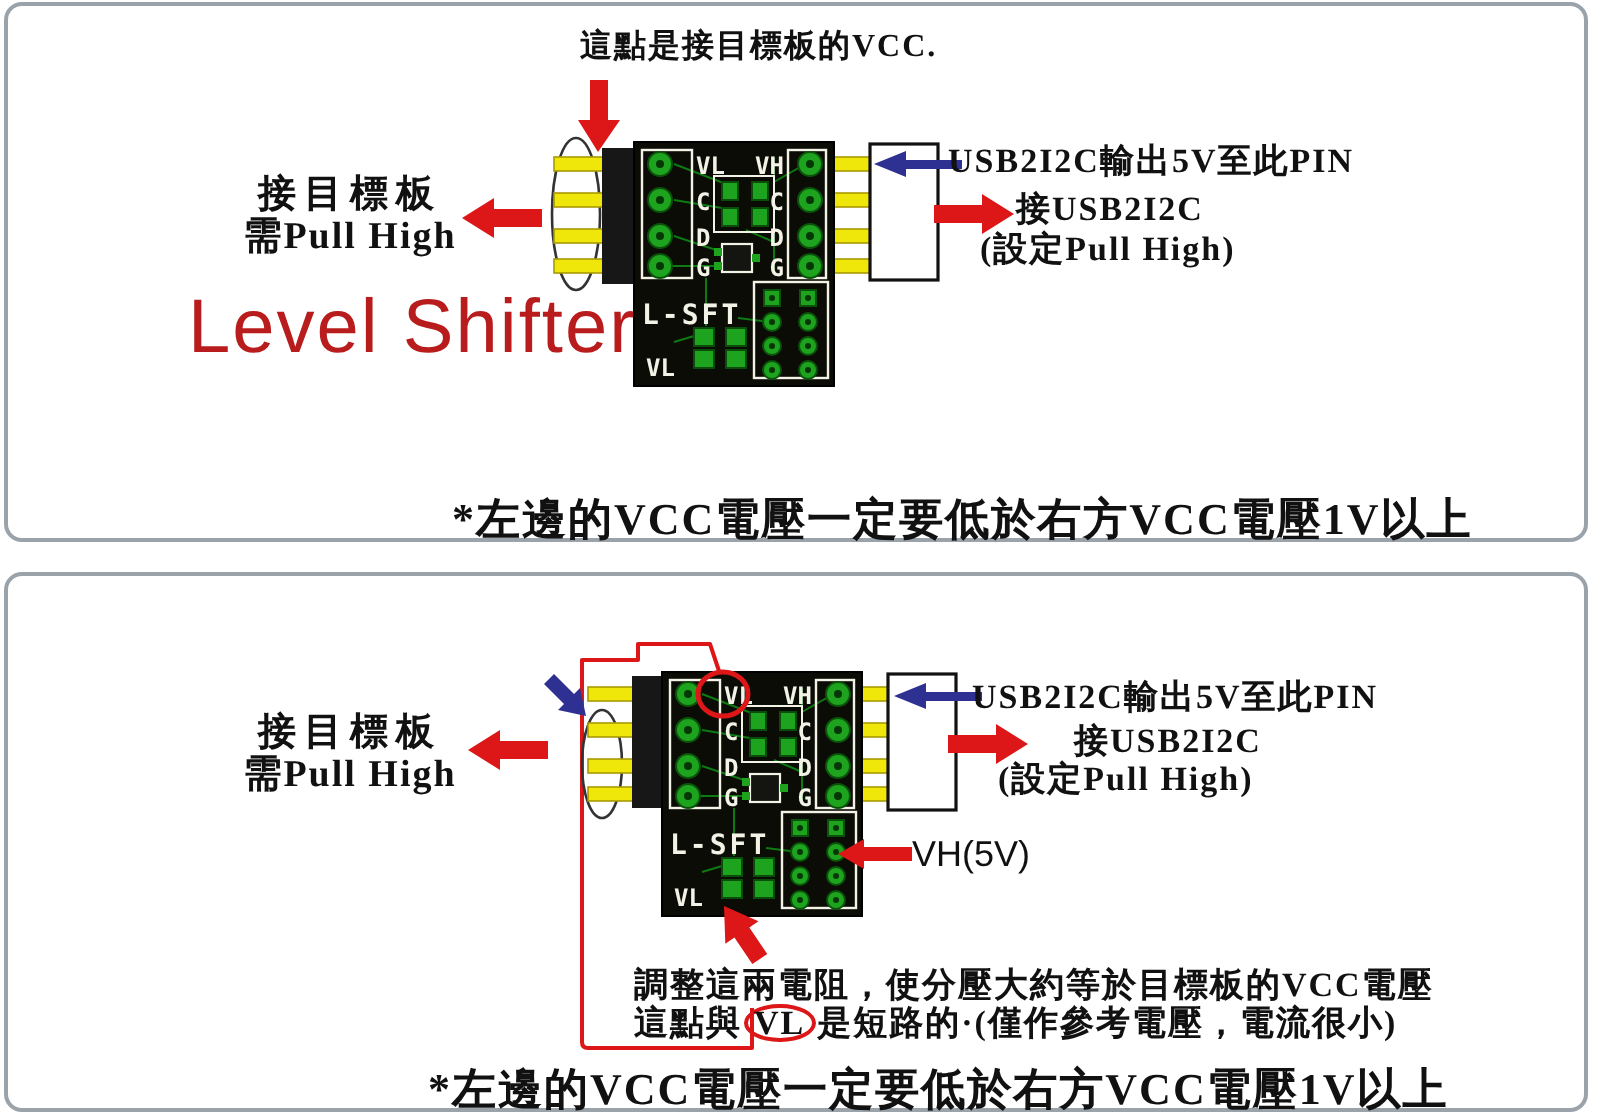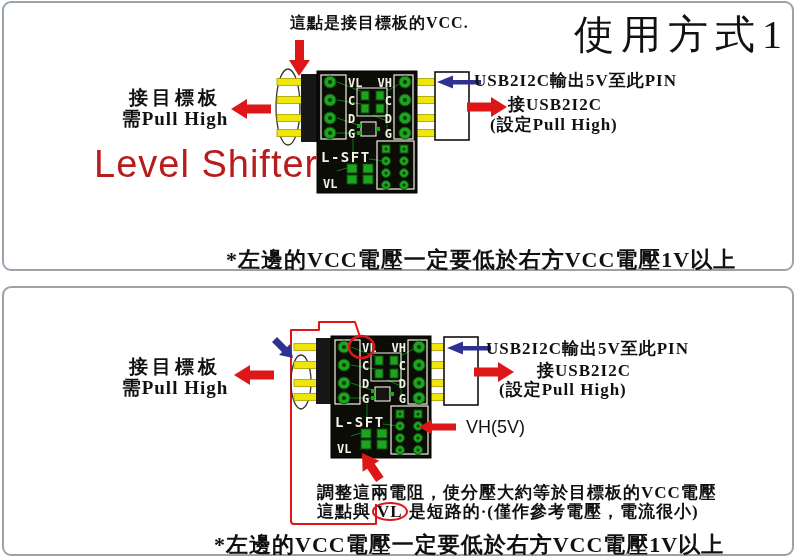--- a/index.html
+++ b/index.html
@@ -10,21 +10,21 @@
   .art{position:absolute;left:0;top:0;z-index:1;}
   .txt{position:absolute;z-index:2;white-space:nowrap;}
   .cn{font-family:"Liberation Serif","DejaVu Serif",serif;letter-spacing:1px;font-weight:bold;}
   .title{font-size:40px;letter-spacing:7px;font-weight:normal;}
   .small{font-size:16px;}
   .mid{font-size:17px;}
   .note{font-size:22px;letter-spacing:1px;}
   .target{width:150px;text-align:center;font-size:19px;line-height:21px;}
   .target .l1{letter-spacing:4px;}
   .brand{font-family:"Liberation Sans","DejaVu Sans",sans-serif;font-size:38px;color:#b91c1c;letter-spacing:1px;}
-  .sans{font-family:"Liberation Sans","DejaVu Sans",sans-serif;font-size:18px;margin-left:10px;}
+  .sans{font-family:"Liberation Sans","DejaVu Sans",sans-serif;font-size:18px;}
   .circled{display:inline-block;border:2px solid #dd1717;border-radius:50%;padding:0 3px;margin:0 1px;line-height:15px;}
 </style>
 </head>
 <body>
 
 <div class="panel" id="panel1">
   <svg class="art" width="788" height="266" viewBox="0 0 788 266">
 
     <ellipse cx="284" cy="104" rx="12" ry="38" fill="none" stroke="#333" stroke-width="1.3"></ellipse>
 
@@ -118,21 +118,20 @@
         <text x="6" y="117" fill="#f2f2e6" font-size="12" font-weight="bold" text-anchor="start" font-family="&quot;DejaVu Sans Mono&quot;,monospace" letter-spacing="0">VL</text>
       </g>
 
     <polygon points="295,73 285,57 291,57 291,37 300,37 300,57 306,57" fill="#dd1717"></polygon>
     <polygon points="227,106 243,96 243,101.5 267,101.5 267,110.5 243,110.5 243,116" fill="#dd1717"></polygon>
     <polygon points="433,79 449,72.5 449,77 477,77 477,81.5 449,81.5 449,85.5" fill="#2e3192"></polygon>
     <polygon points="503,104 487,94 487,99.5 463,99.5 463,108.5 487,108.5 487,114" fill="#dd1717"></polygon>
   </svg>
 
   <div class="txt cn small" style="left:286px;top:10px;">這點是接目標板的VCC.</div>
-  <div class="txt cn title" style="left:570px;top:4px;">使用方式1</div>
   <div class="txt cn target" style="left:96px;top:84px;">
     <div class="l1">接目標板</div>
     <div>需Pull High</div>
   </div>
   <div class="txt brand" style="left:90px;top:140px;">Level Shifter</div>
   <div class="txt cn mid" style="left:470px;top:66px;">USB2I2C輸出5V至此PIN</div>
   <div class="txt cn mid" style="left:504px;top:90px;">接USB2I2C</div>
   <div class="txt cn mid" style="left:486px;top:110px;">(設定Pull High)</div>
   <div class="txt cn note" style="left:222px;top:242px;">*左邊的VCC電壓一定要低於右方VCC電壓1V以上</div>
 </div>

